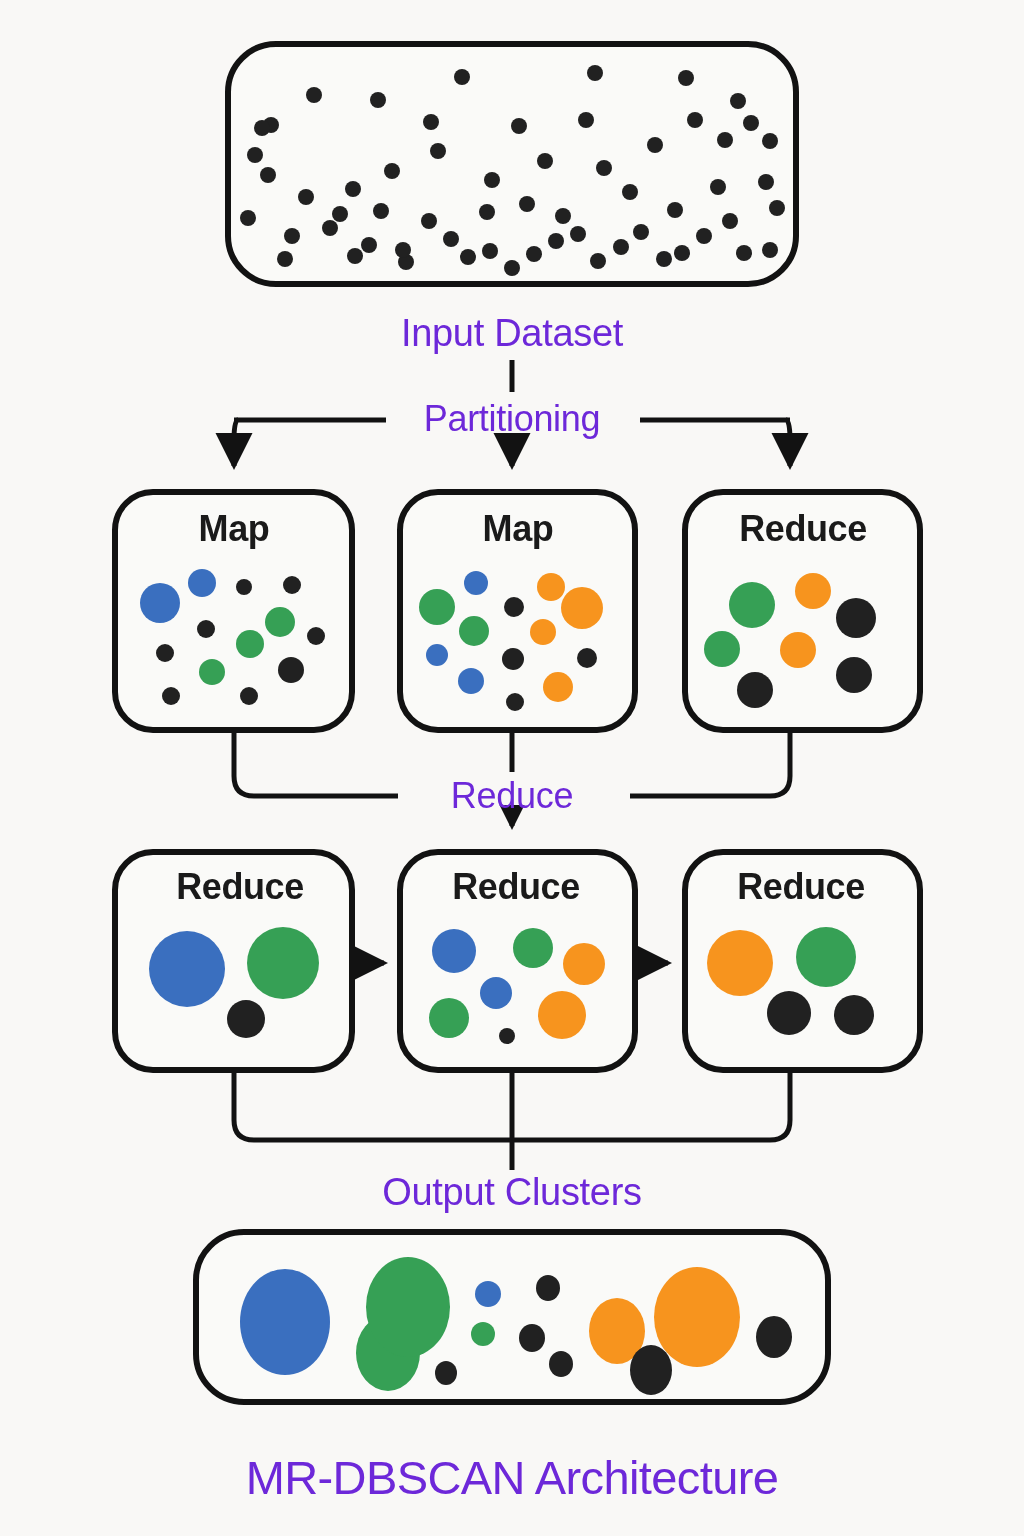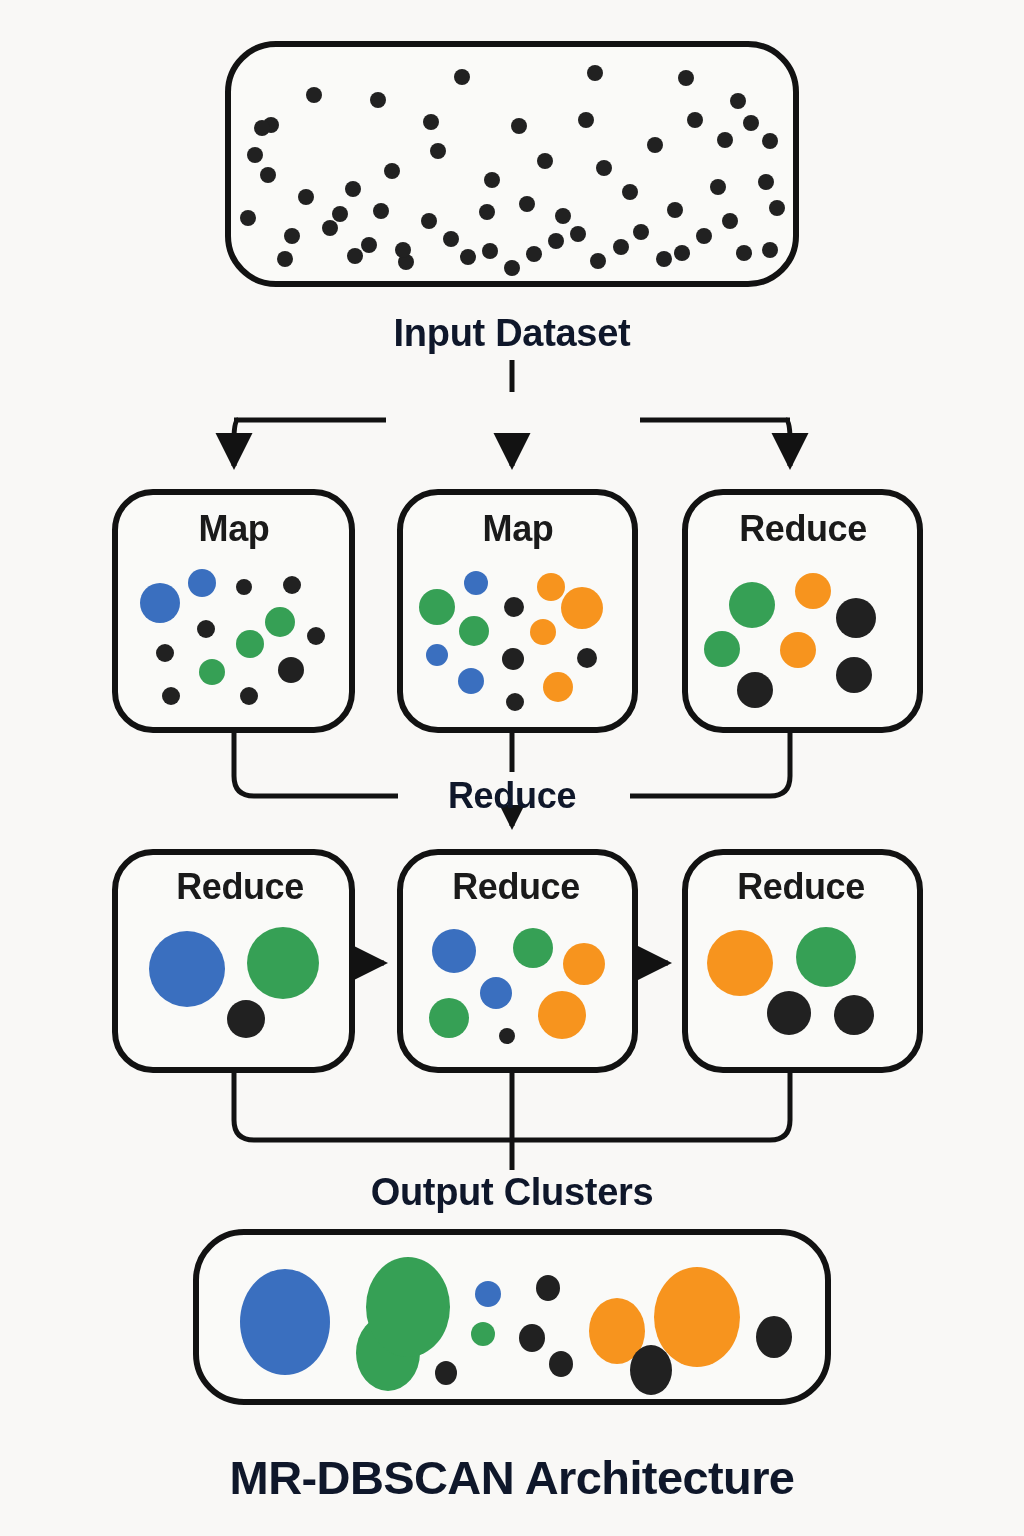--- a/index.html
+++ b/index.html
@@ -26,22 +26,22 @@
     position: absolute;
     left: 0; top: 0;
     width: 1024px;
     height: 1536px;
     display: block;
   }
   .lbl {
     position: absolute;
     text-align: center;
     white-space: nowrap;
-    font-weight: 700;
-    color: #0f172a;
+    font-weight: 400;
+    color: #6d28d9;
     letter-spacing: -0.3px;
   }
   .lbl.center { transform: translateX(-50%); }
 
   .label-input-dataset { font-size: 38px; left: 512px; top: 312px; }
   .label-partitioning   { font-size: 36px; left: 512px; top: 398px; }
   .label-merging        { font-size: 36px; left: 512px; top: 775px; }
   .label-output-clusters{ font-size: 38px; left: 512px; top: 1171px; }
   .label-title          { font-size: 47px; left: 512px; top: 1450px; letter-spacing: -0.6px;}
 
@@ -270,20 +270,21 @@
           <ellipse cx="697" cy="1317" rx="43" ry="50" fill="#F7941E"></ellipse>
           <ellipse cx="651" cy="1370" rx="21" ry="25" fill="#212121"></ellipse>
           <ellipse cx="774" cy="1337" rx="18" ry="21" fill="#212121"></ellipse>
         </g>
     </g>
   </svg>
 
   <div class="lbl center label-input-dataset">Input Dataset</div>
 
   <div class="label-mask" style="left: 403.805px; width: 216.391px; top: 413.96px; height: 14px;"></div>
+    <div class="lbl center label-partitioning">Partitioning</div>
 
   <div class="label-mask" style="left: 433.047px; width: 157.906px; top: 790.96px; height: 14px;"></div>
     <div class="lbl center label-merging">Reduce</div>
 
   <div class="lbl center label-output-clusters">Output Clusters</div>
 
   <div class="lbl center label-title">MR-DBSCAN Architecture</div>
 
   <div class="boxlabel" style="left:234px; top:508px;">Map</div>
   <div class="boxlabel" style="left:518px; top:508px;">Map</div>

